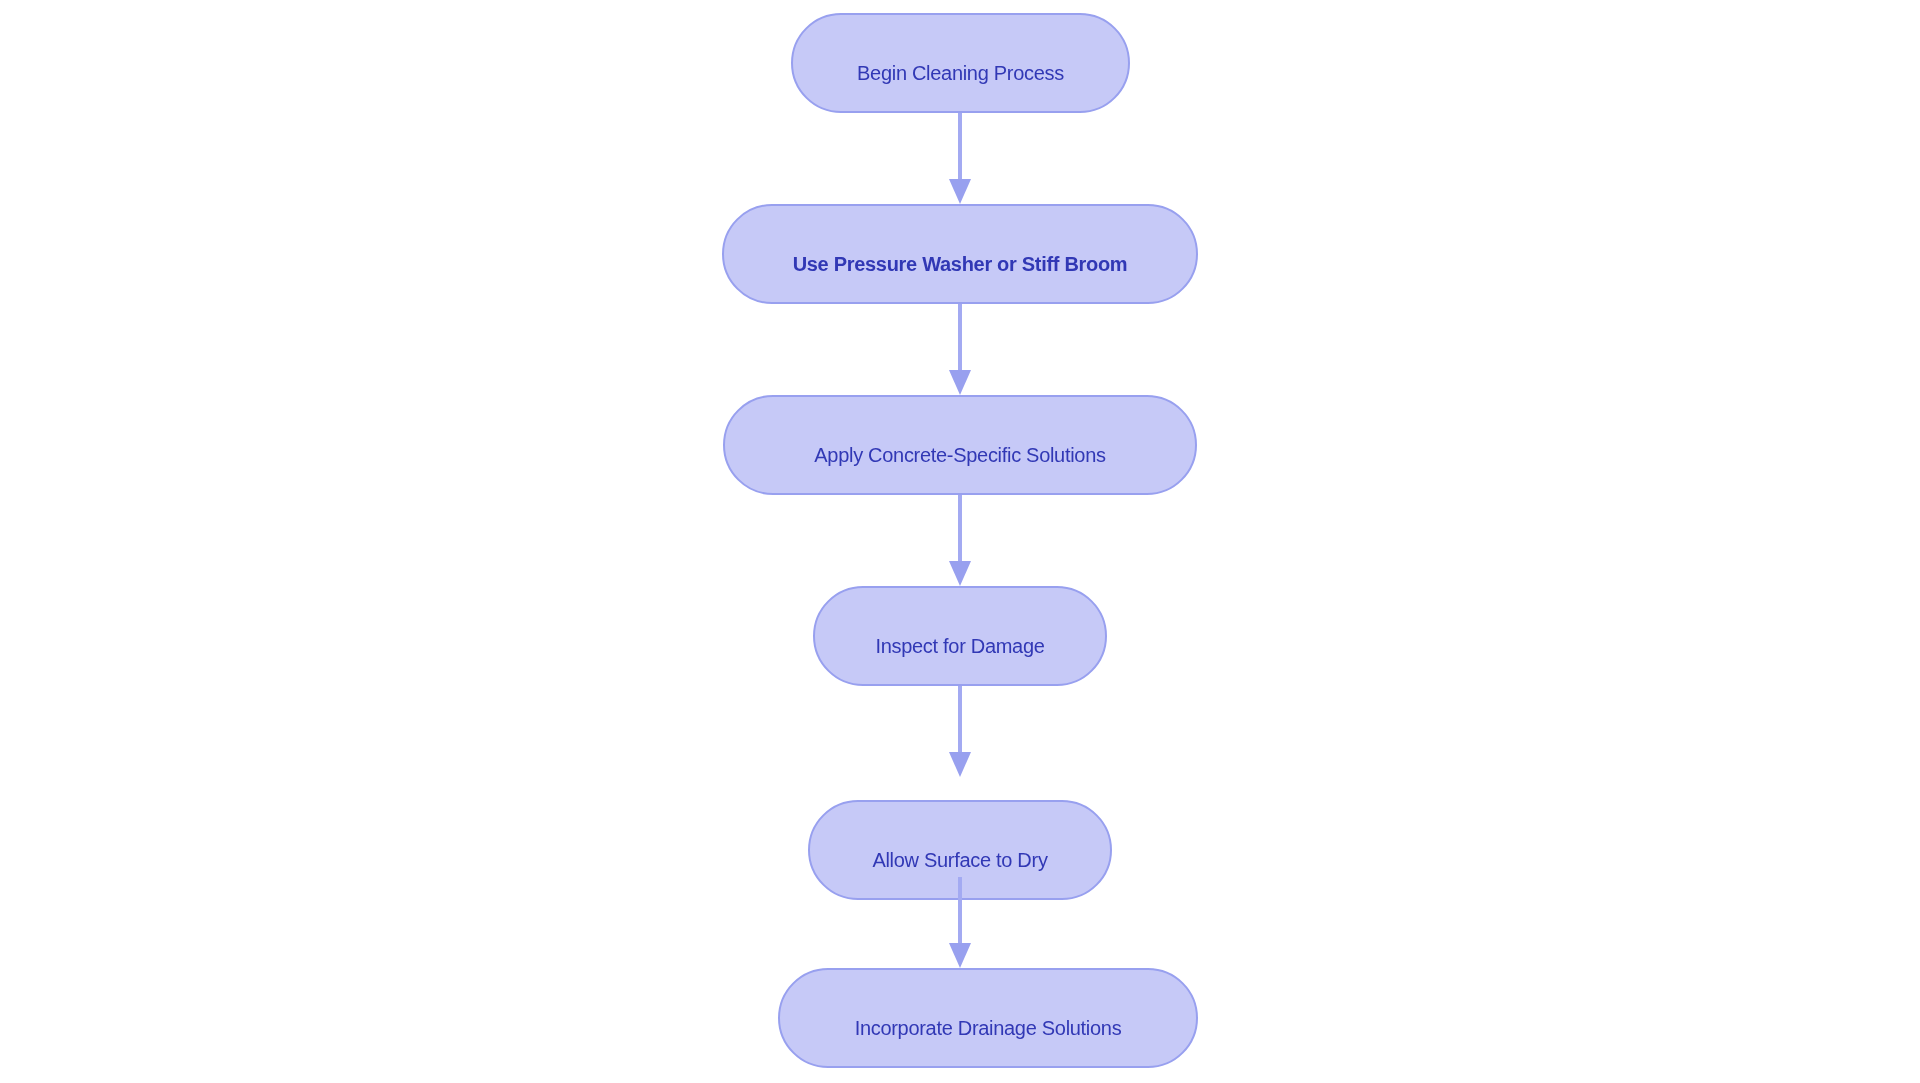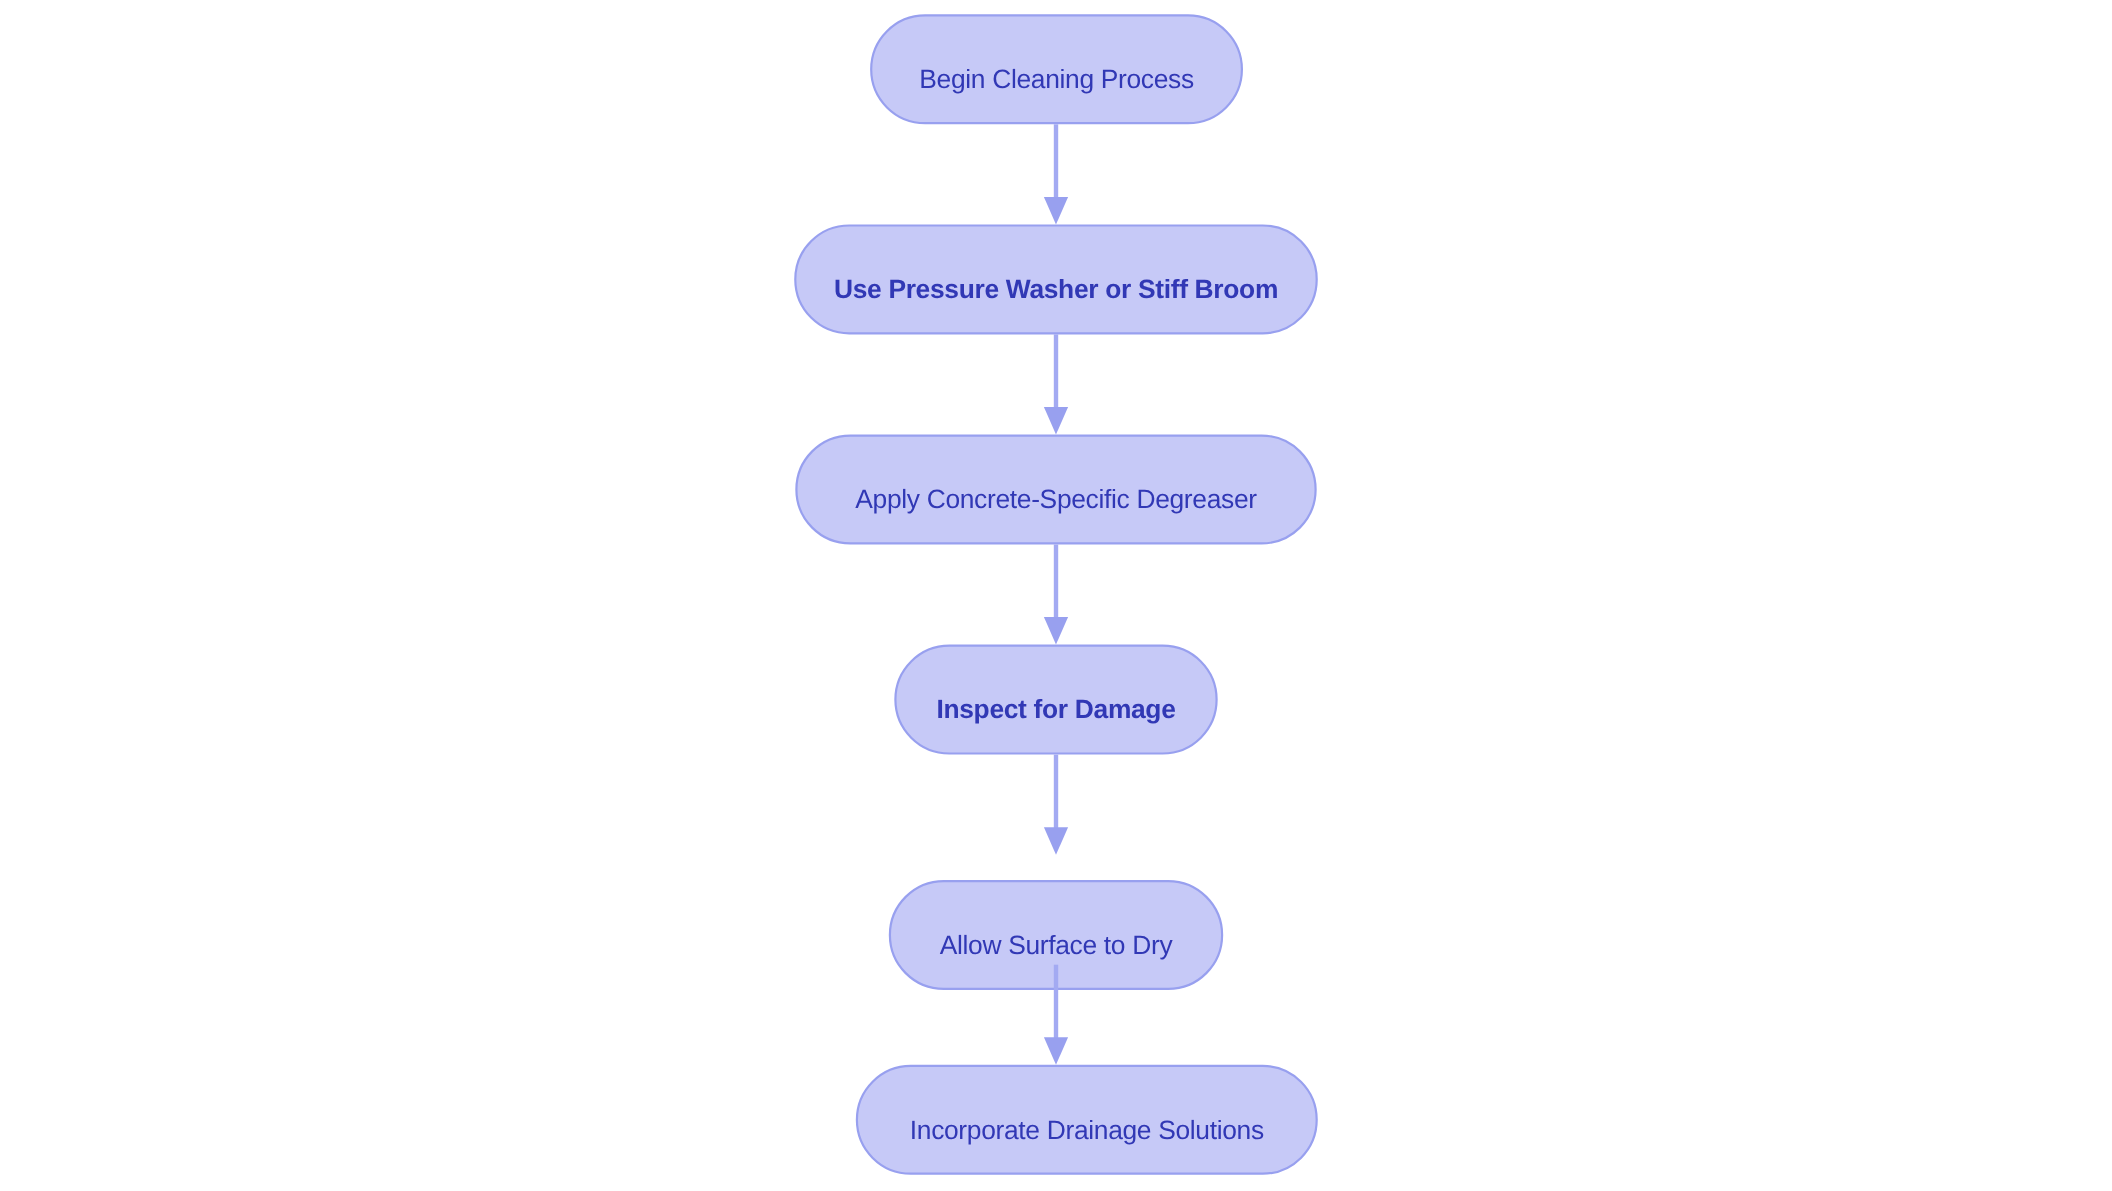--- a/index.html
+++ b/index.html
@@ -20,31 +20,31 @@
     height: 100px;
     border-radius: 50px;
     background: var(--node-fill, #c6c9f7);
     border: 2px solid var(--node-border, #98a0ef);
     box-sizing: border-box;
     display: flex;
     align-items: center;
     justify-content: center;
   }
   .flow-node span {
-    font-size: 24px;
+    font-size: 20px;
     letter-spacing: -0.3px;
     color: var(--text-color, #3138b5);
     white-space: nowrap;
     margin-top: 20px;
   }
   
   .n0 { left: 791px; top: 13px;  width: 339px; }
   .n1 { left: 722px; top: 204px; width: 476px; font-weight: bold; }
   .n2 { left: 723px; top: 395px; width: 474px; }
-  .n3 { left: 813px; top: 586px; width: 294px; font-weight: bold; }
+  .n3 { left: 813px; top: 586px; width: 294px; }
   .n4 { left: 808px; top: 800px; width: 304px; }
   .n5 { left: 778px; top: 968px; width: 420px; }
   
   .edge { position: absolute; left: 0; top: 0; }
   .edge .stem {
     position: absolute;
     left: 958px;
     width: 4px;
     background: var(--stem-color, #a3aaf2);
   }
@@ -80,21 +80,21 @@
   <div class="flow-node n1">
     <span>Use Pressure Washer or Stiff Broom</span>
   </div>
 
   <div class="edge e1">
     <div class="stem"></div>
     <div class="head"></div>
   </div>
 
   <div class="flow-node n2">
-    <span>Apply Concrete-Specific Degreaser</span>
+    <span>Apply Concrete-Specific Solutions</span>
   </div>
 
   <div class="edge e2">
     <div class="stem"></div>
     <div class="head"></div>
   </div>
 
   <div class="flow-node n3">
     <span>Inspect for Damage</span>
   </div>

